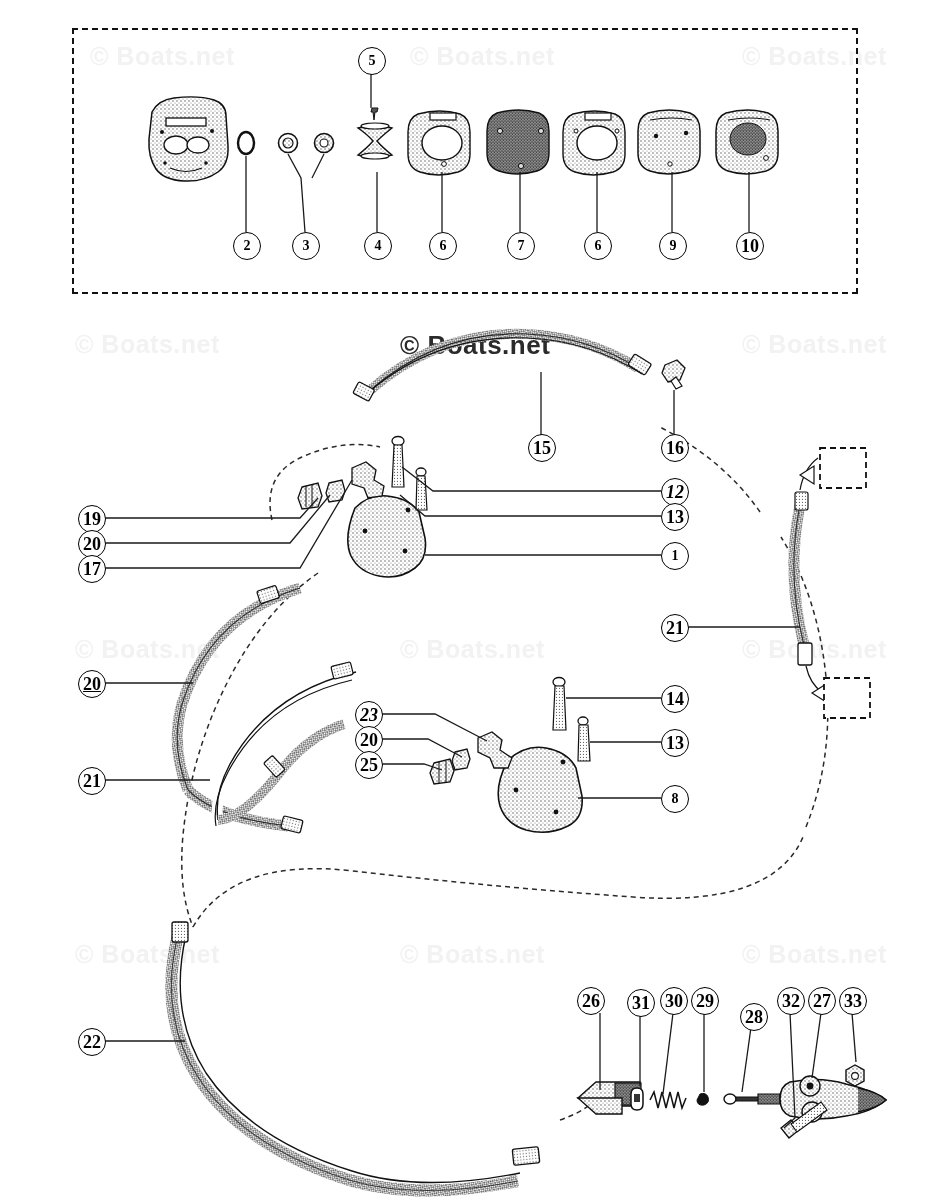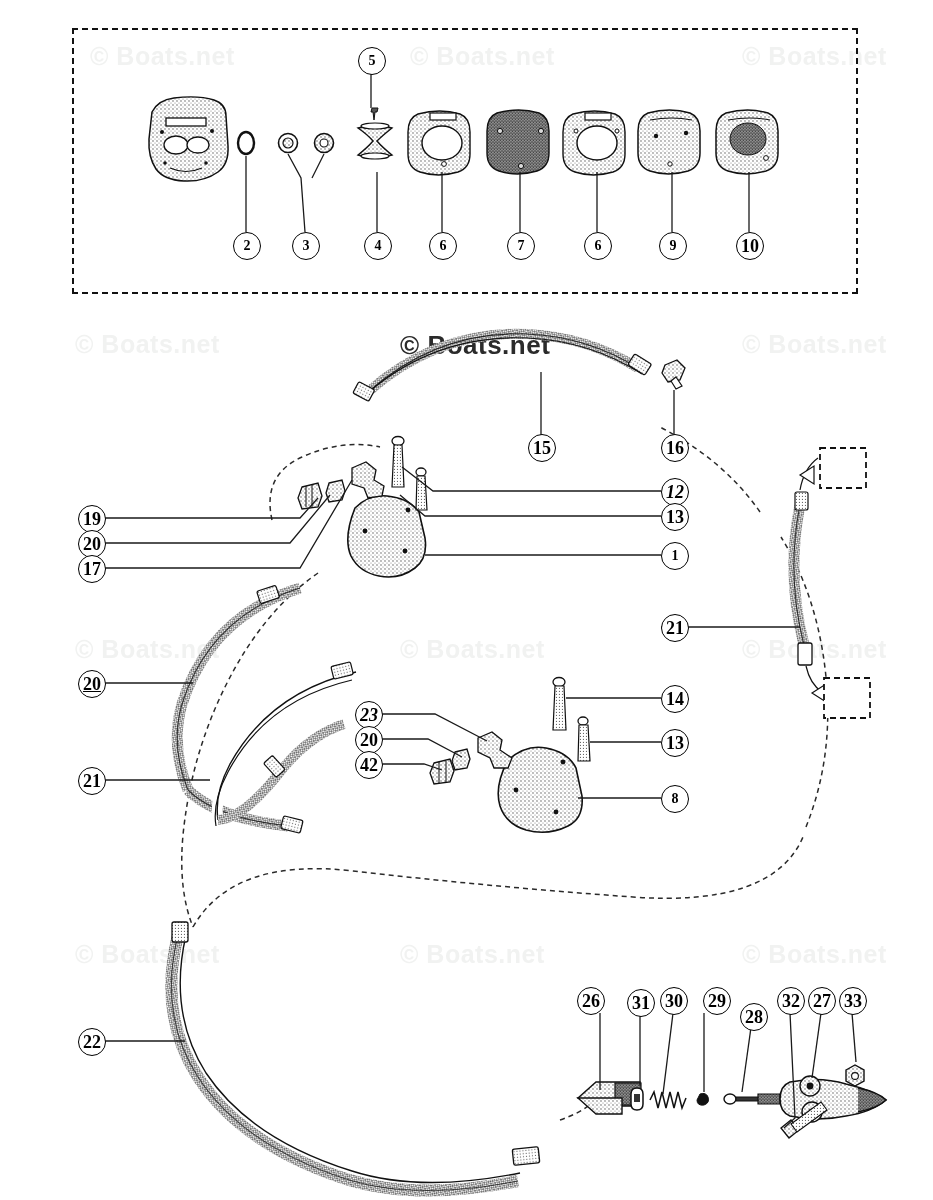--- a/index.html
+++ b/index.html
@@ -353,24 +353,24 @@
       <div class="callout small" style="left: 78px; top: 530px;">20</div>
       <div class="callout small" style="left: 78px; top: 555px;">17</div>
       <div class="callout small" style="left: 78px; top: 670px; text-decoration: underline;">20</div>
       <div class="callout small" style="left: 78px; top: 767px;">21</div>
       <div class="callout small" style="left: 78px; top: 1028px;">22</div>
       <div class="callout small" style="left: 661px; top: 685px;">14</div>
       <div class="callout small" style="left: 661px; top: 729px;">13</div>
       <div class="callout" style="left: 661px; top: 785px;">8</div>
       <div class="callout small" style="left: 355px; top: 701px; font-style: italic;">23</div>
       <div class="callout small" style="left: 355px; top: 726px;">20</div>
-      <div class="callout small" style="left: 355px; top: 751px;">42</div>
+      <div class="callout small" style="left: 355px; top: 751px;">25</div>
       <div class="callout small" style="left: 577px; top: 987px;">26</div>
       <div class="callout small" style="left: 627px; top: 989px;">31</div>
       <div class="callout small" style="left: 660px; top: 987px;">30</div>
-      <div class="callout small" style="left: 691px; top: 987px; margin-left: 12px;">29</div>
+      <div class="callout small" style="left: 691px; top: 987px;">29</div>
       <div class="callout small" style="left: 740px; top: 992px; margin-top: 11px;">28</div>
       <div class="callout small" style="left: 777px; top: 987px;">32</div>
       <div class="callout small" style="left: 808px; top: 987px;">27</div>
       <div class="callout small" style="left: 839px; top: 987px;">33</div>
     </div>
 
 </div>
 
 </body></html>

